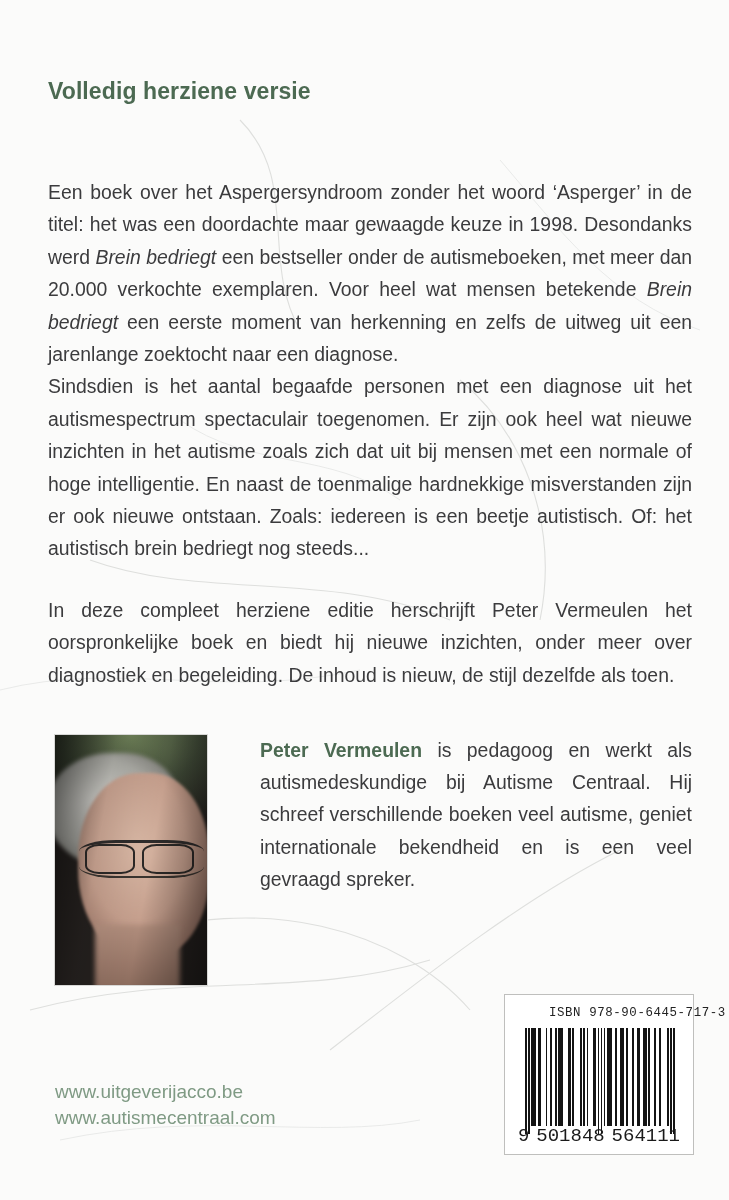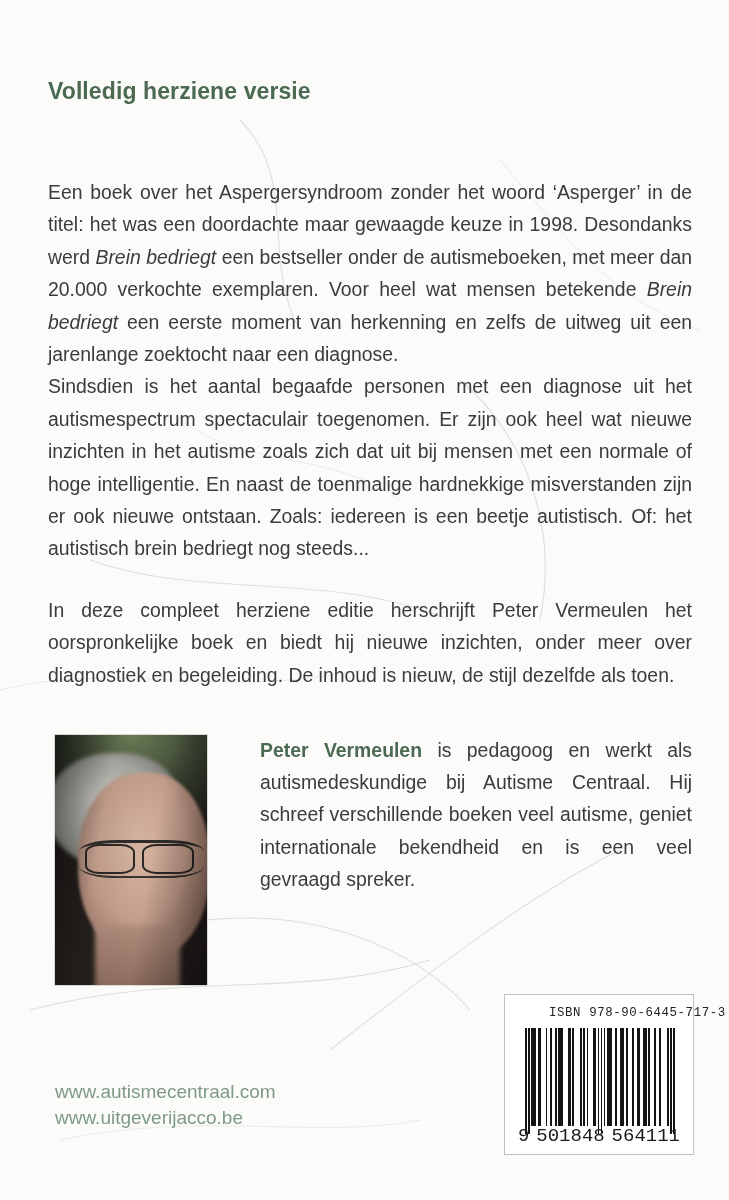--- a/index.html
+++ b/index.html
@@ -248,22 +248,22 @@
       <div class="lens-l"></div>
       <div class="lens-r"></div>
       <div class="shadow"></div>
     </div>
 
     <div class="author-bio">
       <span class="name">Peter Vermeulen</span><span> is pedagoog en werkt als autismedeskundige bij Autisme Centraal. Hij schreef verschillende boeken veel autisme, geniet internationale bekendheid en is een veel gevraagd spreker.</span>
     </div>
 
     <div class="links">
+      <div>www.uitgeverijacco.be</div>
       <div>www.autismecentraal.com</div>
-      <div>www.uitgeverijacco.be</div>
     </div>
 
     <div class="barcode-box">
       <div class="isbn-text">ISBN 978-90-6445-717-3</div>
       <div class="bars" id="bars">
           <span style="width: 1.57895px; background: rgb(20, 20, 20); height: 108%;"></span>
           <span style="width: 1.57895px; background: transparent; height: 108%;"></span>
           <span style="width: 1.57895px; background: rgb(20, 20, 20); height: 108%;"></span>
           <span style="width: 1.57895px; background: transparent; height: 100%;"></span>
           <span style="width: 1.57895px; background: rgb(20, 20, 20); height: 100%;"></span>

